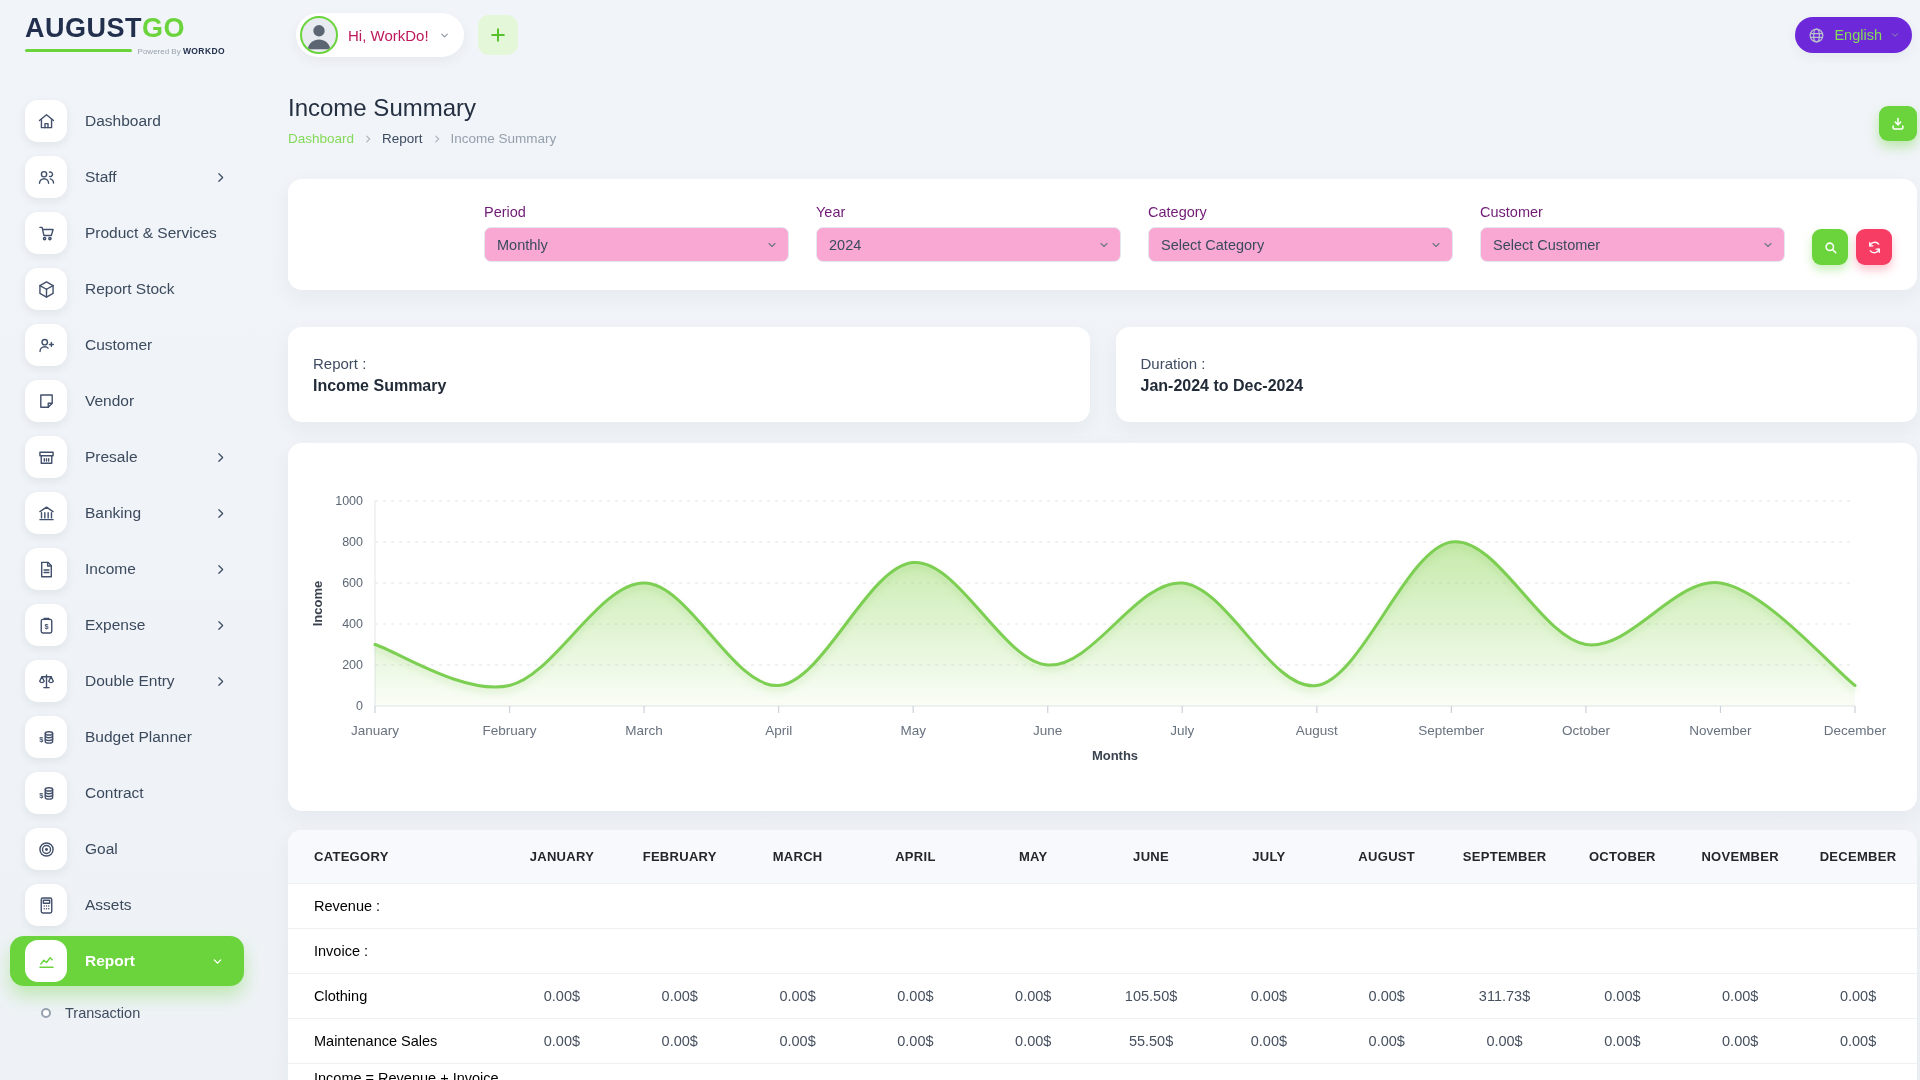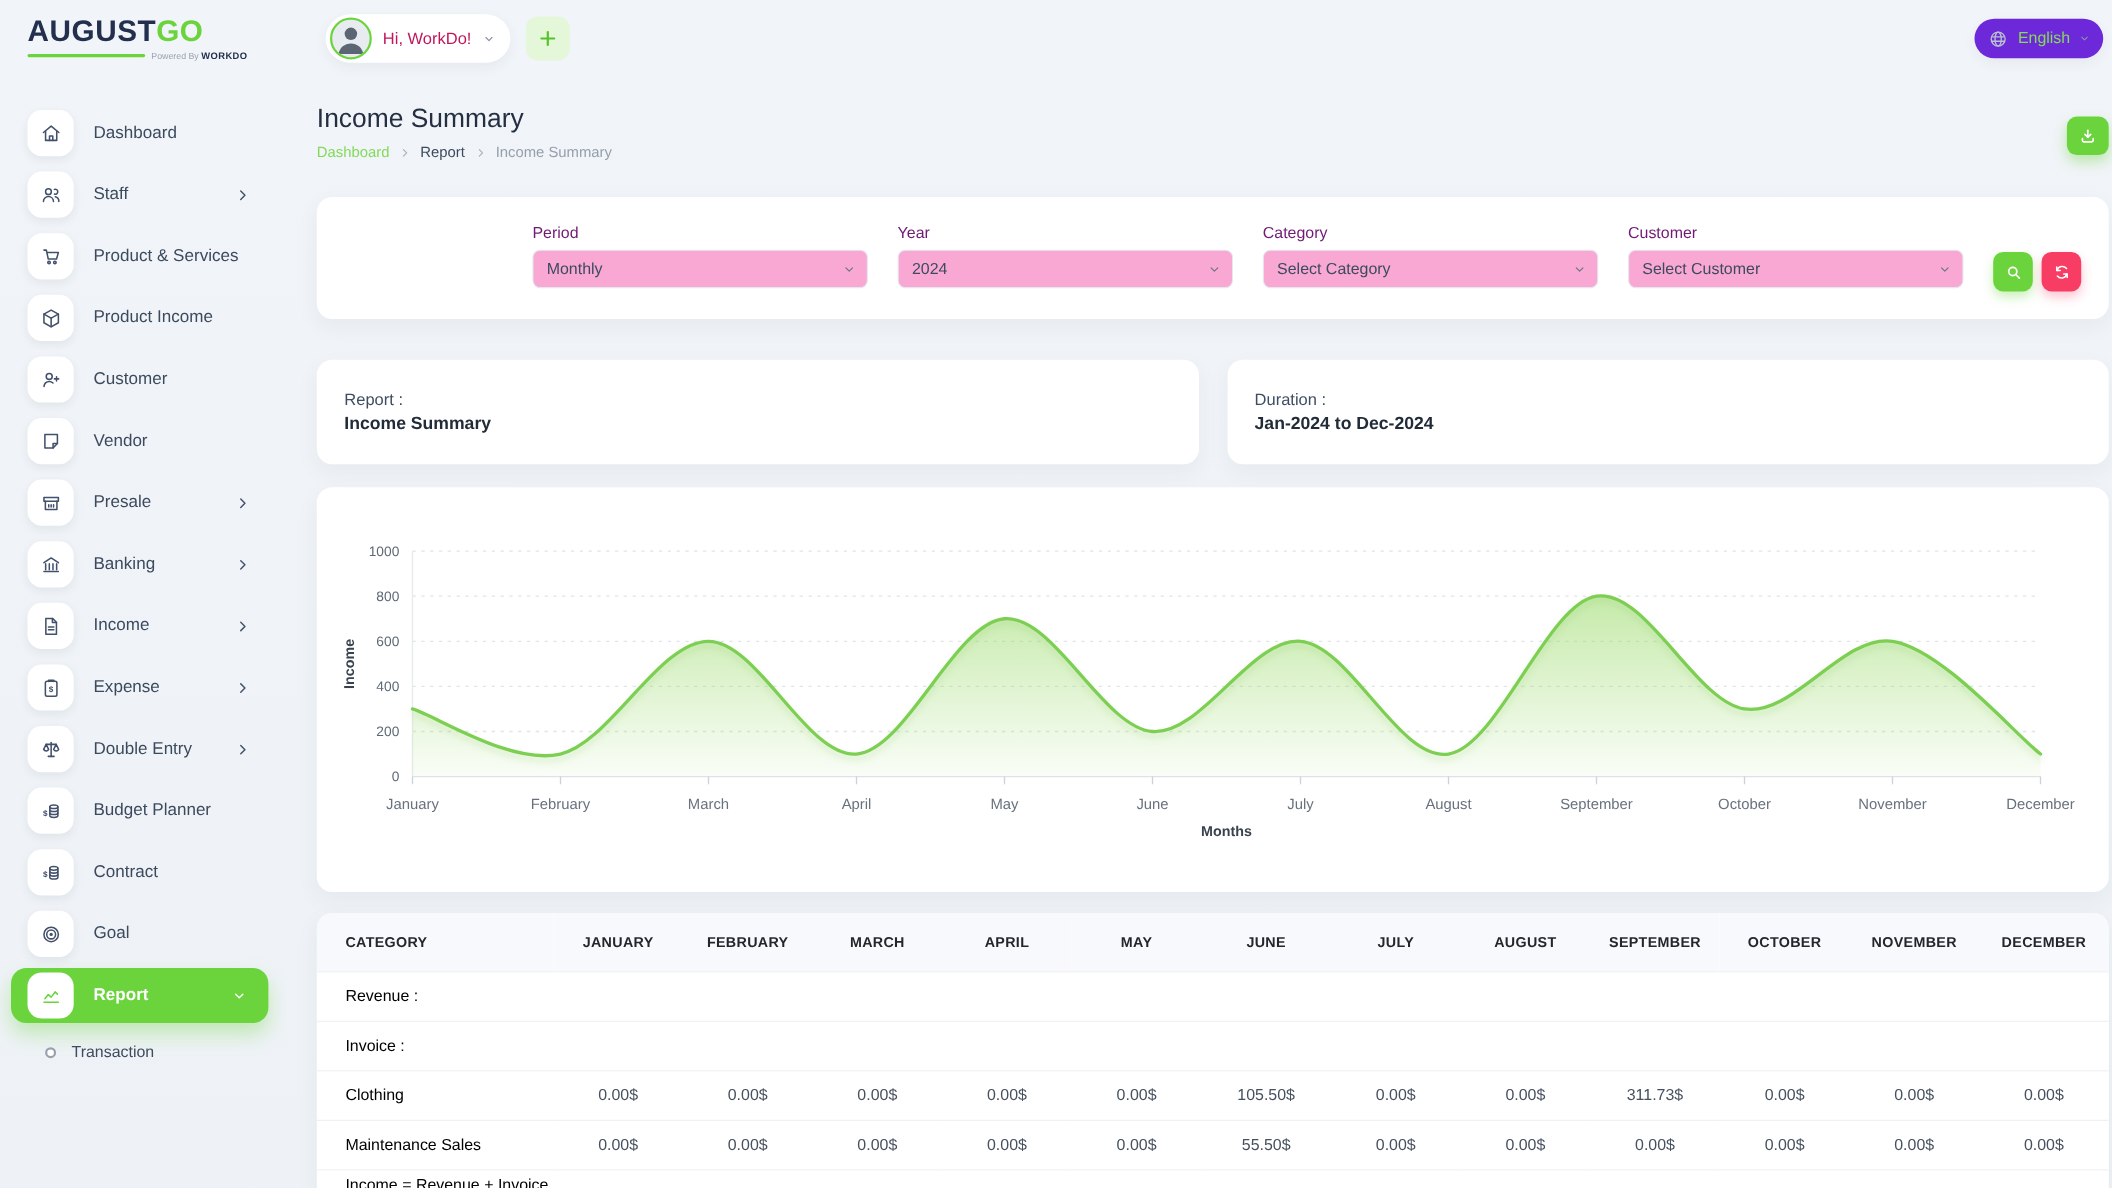--- a/index.html
+++ b/index.html
@@ -187,21 +187,21 @@
       <span class="side-label">Product &amp; Services</span>
     </div>
     <div class="side-item">
       <span class="icon-box">
         <svg width="21" height="21" viewBox="0 0 24 24" fill="none" stroke="currentColor" stroke-width="1.6" stroke-linecap="round" stroke-linejoin="round">
           <path d="M12 3.3l7.5 4.2v9L12 20.7l-7.5-4.2v-9z"></path>
           <path d="M4.5 7.5L12 11.7l7.5-4.2"></path>
           <path d="M12 11.7v9"></path>
         </svg>
       </span>
-      <span class="side-label">Product Income</span>
+      <span class="side-label">Report Stock</span>
     </div>
     <div class="side-item">
       <span class="icon-box">
         <svg width="21" height="21" viewBox="0 0 24 24" fill="none" stroke="currentColor" stroke-width="1.6" stroke-linecap="round" stroke-linejoin="round">
           <circle cx="10" cy="8.2" r="3.1"></circle>
           <path d="M4.6 18.8c0-3 2.4-5.4 5.4-5.4 1.5 0 2.9.6 3.9 1.6"></path>
           <path d="M17.6 8.6V13M15.4 10.8h4.4"></path>
         </svg>
       </span>
       <span class="side-label">Customer</span>
@@ -318,20 +318,35 @@
     </div>
     <div class="side-item">
       <span class="icon-box">
         <svg width="21" height="21" viewBox="0 0 24 24" fill="none" stroke="currentColor" stroke-width="1.6" stroke-linecap="round" stroke-linejoin="round">
           <circle cx="12" cy="12" r="7.5"></circle>
           <circle cx="12" cy="12" r="4.6"></circle>
           <circle cx="12" cy="12" r="1.7" fill="currentColor" stroke="none"></circle>
         </svg>
       </span>
       <span class="side-label">Goal</span>
+    </div>
+    <div class="side-item">
+      <span class="icon-box">
+        <svg width="21" height="21" viewBox="0 0 24 24" fill="none" stroke="currentColor" stroke-width="1.6" stroke-linecap="round" stroke-linejoin="round">
+          <rect x="6" y="3.5" width="12" height="17" rx="1.8"></rect>
+          <rect x="8.4" y="6" width="7.2" height="3.4"></rect>
+          <circle cx="9.4" cy="12.6" r=".85" fill="currentColor" stroke="none"></circle>
+          <circle cx="12" cy="12.6" r=".85" fill="currentColor" stroke="none"></circle>
+          <circle cx="14.6" cy="12.6" r=".85" fill="currentColor" stroke="none"></circle>
+          <circle cx="9.4" cy="15.8" r=".85" fill="currentColor" stroke="none"></circle>
+          <circle cx="12" cy="15.8" r=".85" fill="currentColor" stroke="none"></circle>
+          <circle cx="14.6" cy="15.8" r=".85" fill="currentColor" stroke="none"></circle>
+        </svg>
+      </span>
+      <span class="side-label">Assets</span>
     </div>
     <div class="side-item active">
       <span class="icon-box">
         <svg width="21" height="21" viewBox="0 0 24 24" fill="none" stroke="currentColor" stroke-width="1.6" stroke-linecap="round" stroke-linejoin="round">
           <path d="M4.5 18.5h15"></path>
           <path d="M5.5 14.8l3.5-4.3 3 2.6 4.1-5.4 2.4 2.3"></path>
         </svg>
       </span>
       <span class="side-label">Report</span>
       <span class="side-chevron">

